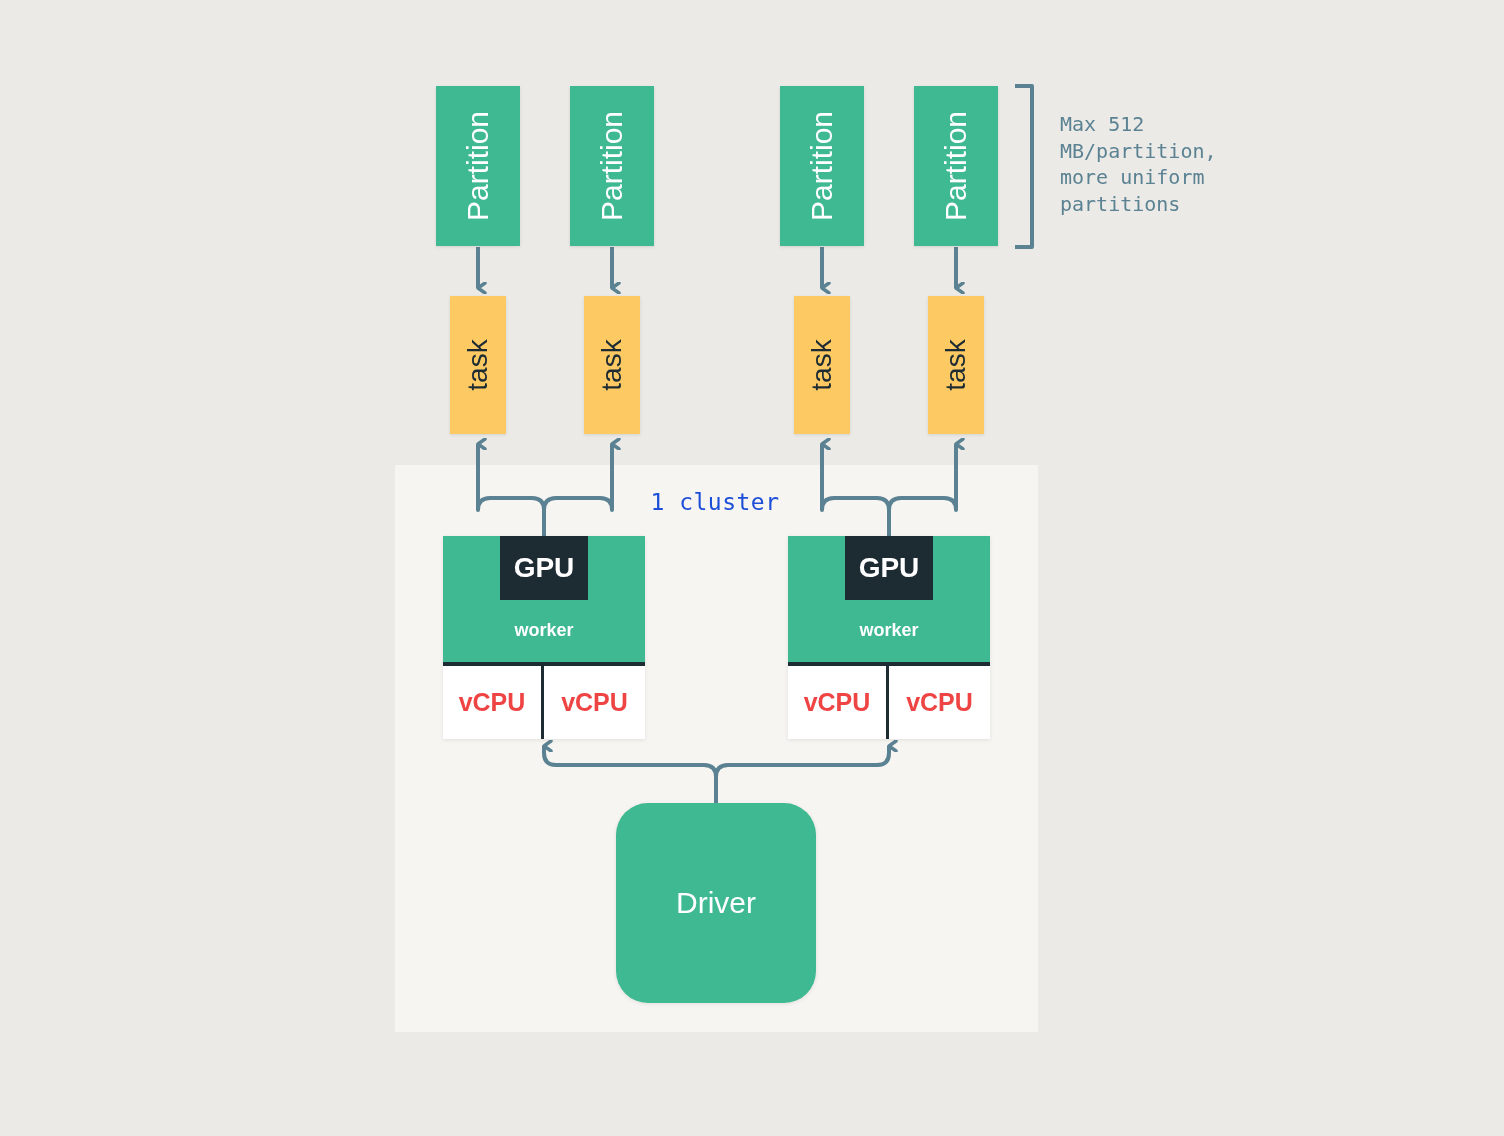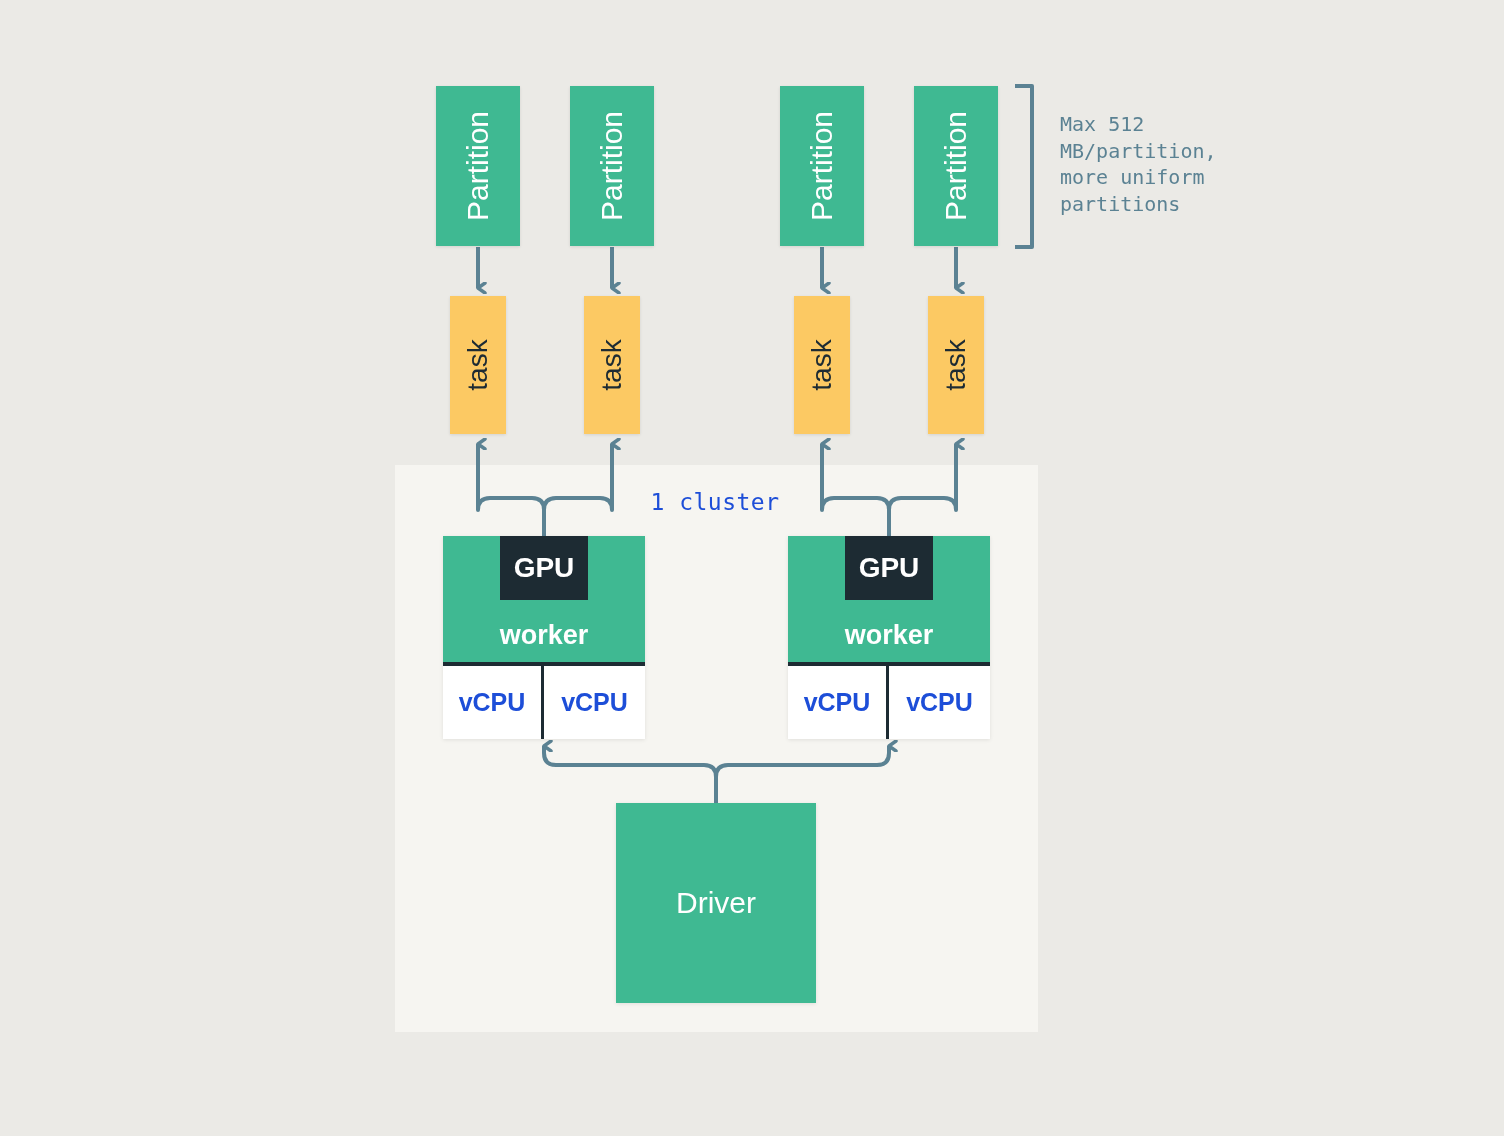--- a/index.html
+++ b/index.html
@@ -97,21 +97,21 @@
     height: 126px;
     background: #3fb992;
   }
   .worker-label {
     position: absolute;
     left: 0;
     top: 84px;
     width: 202px;
     text-align: center;
     color: #ffffff;
-    font-size: 27px;
+    font-size: 18px;
   }
   .gpu {
     position: absolute;
     left: 57px;
     top: 0px;
     width: 88px;
     height: 64px;
     background: #1d2b33;
   }
   .gpu span {
@@ -134,34 +134,35 @@
     border-top: 4px solid #1d2b33;
     box-sizing: border-box;
     display: flex;
   }
   .vcpu {
     flex: 1 1 50%;
     display: flex;
     align-items: center;
     justify-content: center;
     font-size: 25px;
-    color: #1d4ed8;
+    color: #ef4444;
   }
   .vcpu.left {
     border-right: 3px solid #1d2b33;
     box-sizing: border-box;
   }
   .driver {
     position: absolute;
     left: 616px;
     top: 803px;
     width: 200px;
     height: 200px;
     background: #3fb992;
     box-shadow: 0 1px 4px rgba(0,0,0,0.09);
+    border-radius: 32px;
   }
   .driver span {
     position: absolute;
     left: 0;
     top: 50%;
     width: 200px;
     transform: translateY(-50%);
     text-align: center;
     color: #ffffff;
     font-size: 30px;

